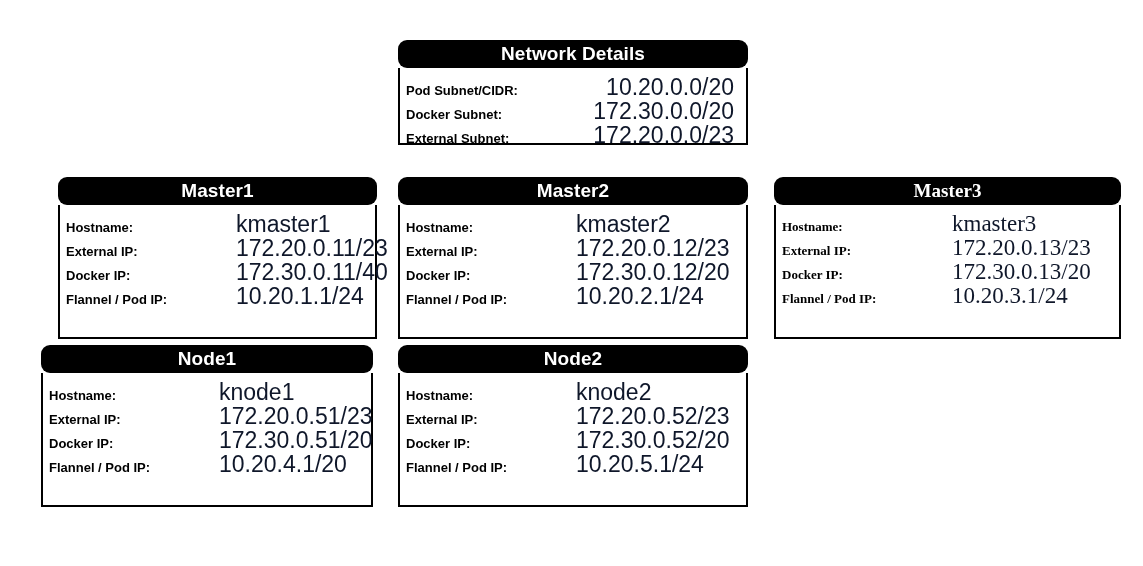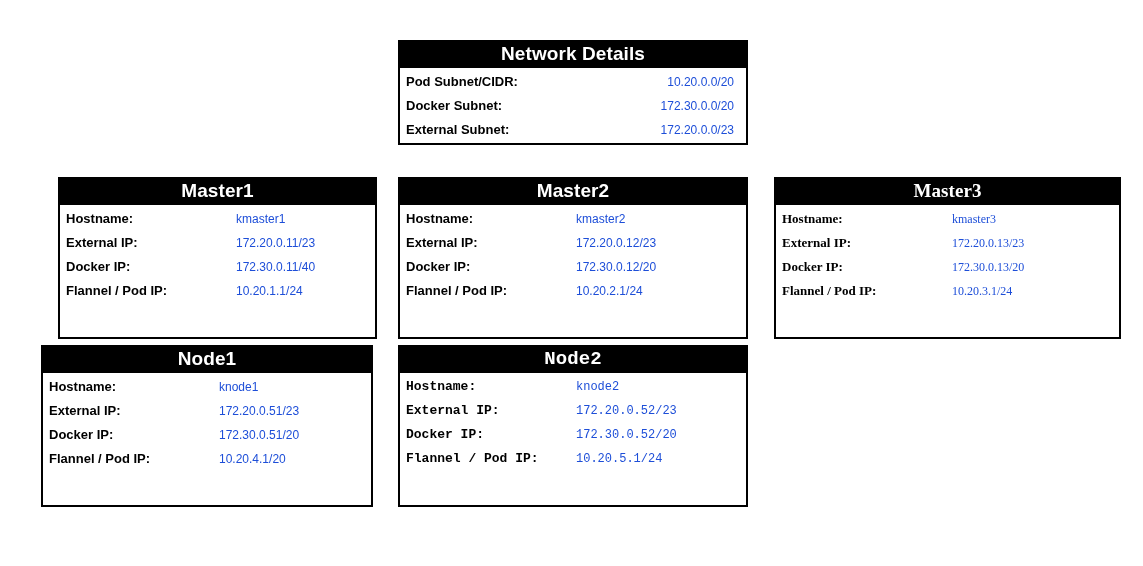--- a/index.html
+++ b/index.html
@@ -28,42 +28,43 @@
   .card-header {
     background: #000000;
     color: #ffffff;
     font-weight: bold;
     font-size: 19px;
     line-height: 28px;
     height: 28px;
     text-align: center;
     letter-spacing: 0.1px;
     overflow: hidden;
+    border-radius: 9px;
   }
   .card-body {
     border: 2px solid #000000;
     border-top: none;
     box-sizing: border-box;
     padding: 6px 8px 7px 6px;
   }
   .row {
     display: flex;
     align-items: baseline;
     height: 24px;
     white-space: nowrap;
   }
   .lbl {
     font-weight: bold;
     font-size: 13px;
     color: #000000;
   }
   .val {
     font-weight: normal;
-    font-size: 12px;
-    color: #1d4ed8;
+    font-size: 23px;
+    color: #0f172a;
   }
 
   
   .net .row { justify-content: flex-start; }
   .net .lbl { min-width: 186px; }
   .net .val {
     flex: 1;
     text-align: right;
     padding-right: 4px;
   }
@@ -73,21 +74,21 @@
   .node .val { padding-left: 2px; }
 
   
   #card-network { left: 398px; top: 40px; width: 350px; }
   #card-network .card-body { height: 77px; }
 
   #card-master1 { left: 26px;  top: 177px; width: 351px; padding-left: 32px; }
   #card-master2 { left: 398px; top: 177px; width: 350px; }
   #card-master3 { left: 774px; top: 177px; width: 347px; font-family: Liberation Serif, serif; }
   #card-node1   { left: 22px;  top: 345px; width: 351px; padding-left: 19px; }
-  #card-node2   { left: 398px; top: 345px; width: 350px; font-family: Liberation Mono, monospace; }
+  #card-node2   { left: 398px; top: 345px; width: 350px; }
 
   .card.node .card-body { height: 134px; }
 </style>
 </head>
 <body>
 
 <div class="canvas">
 
   <div class="card net" id="card-network">
     <div class="card-header">Network Details</div>

